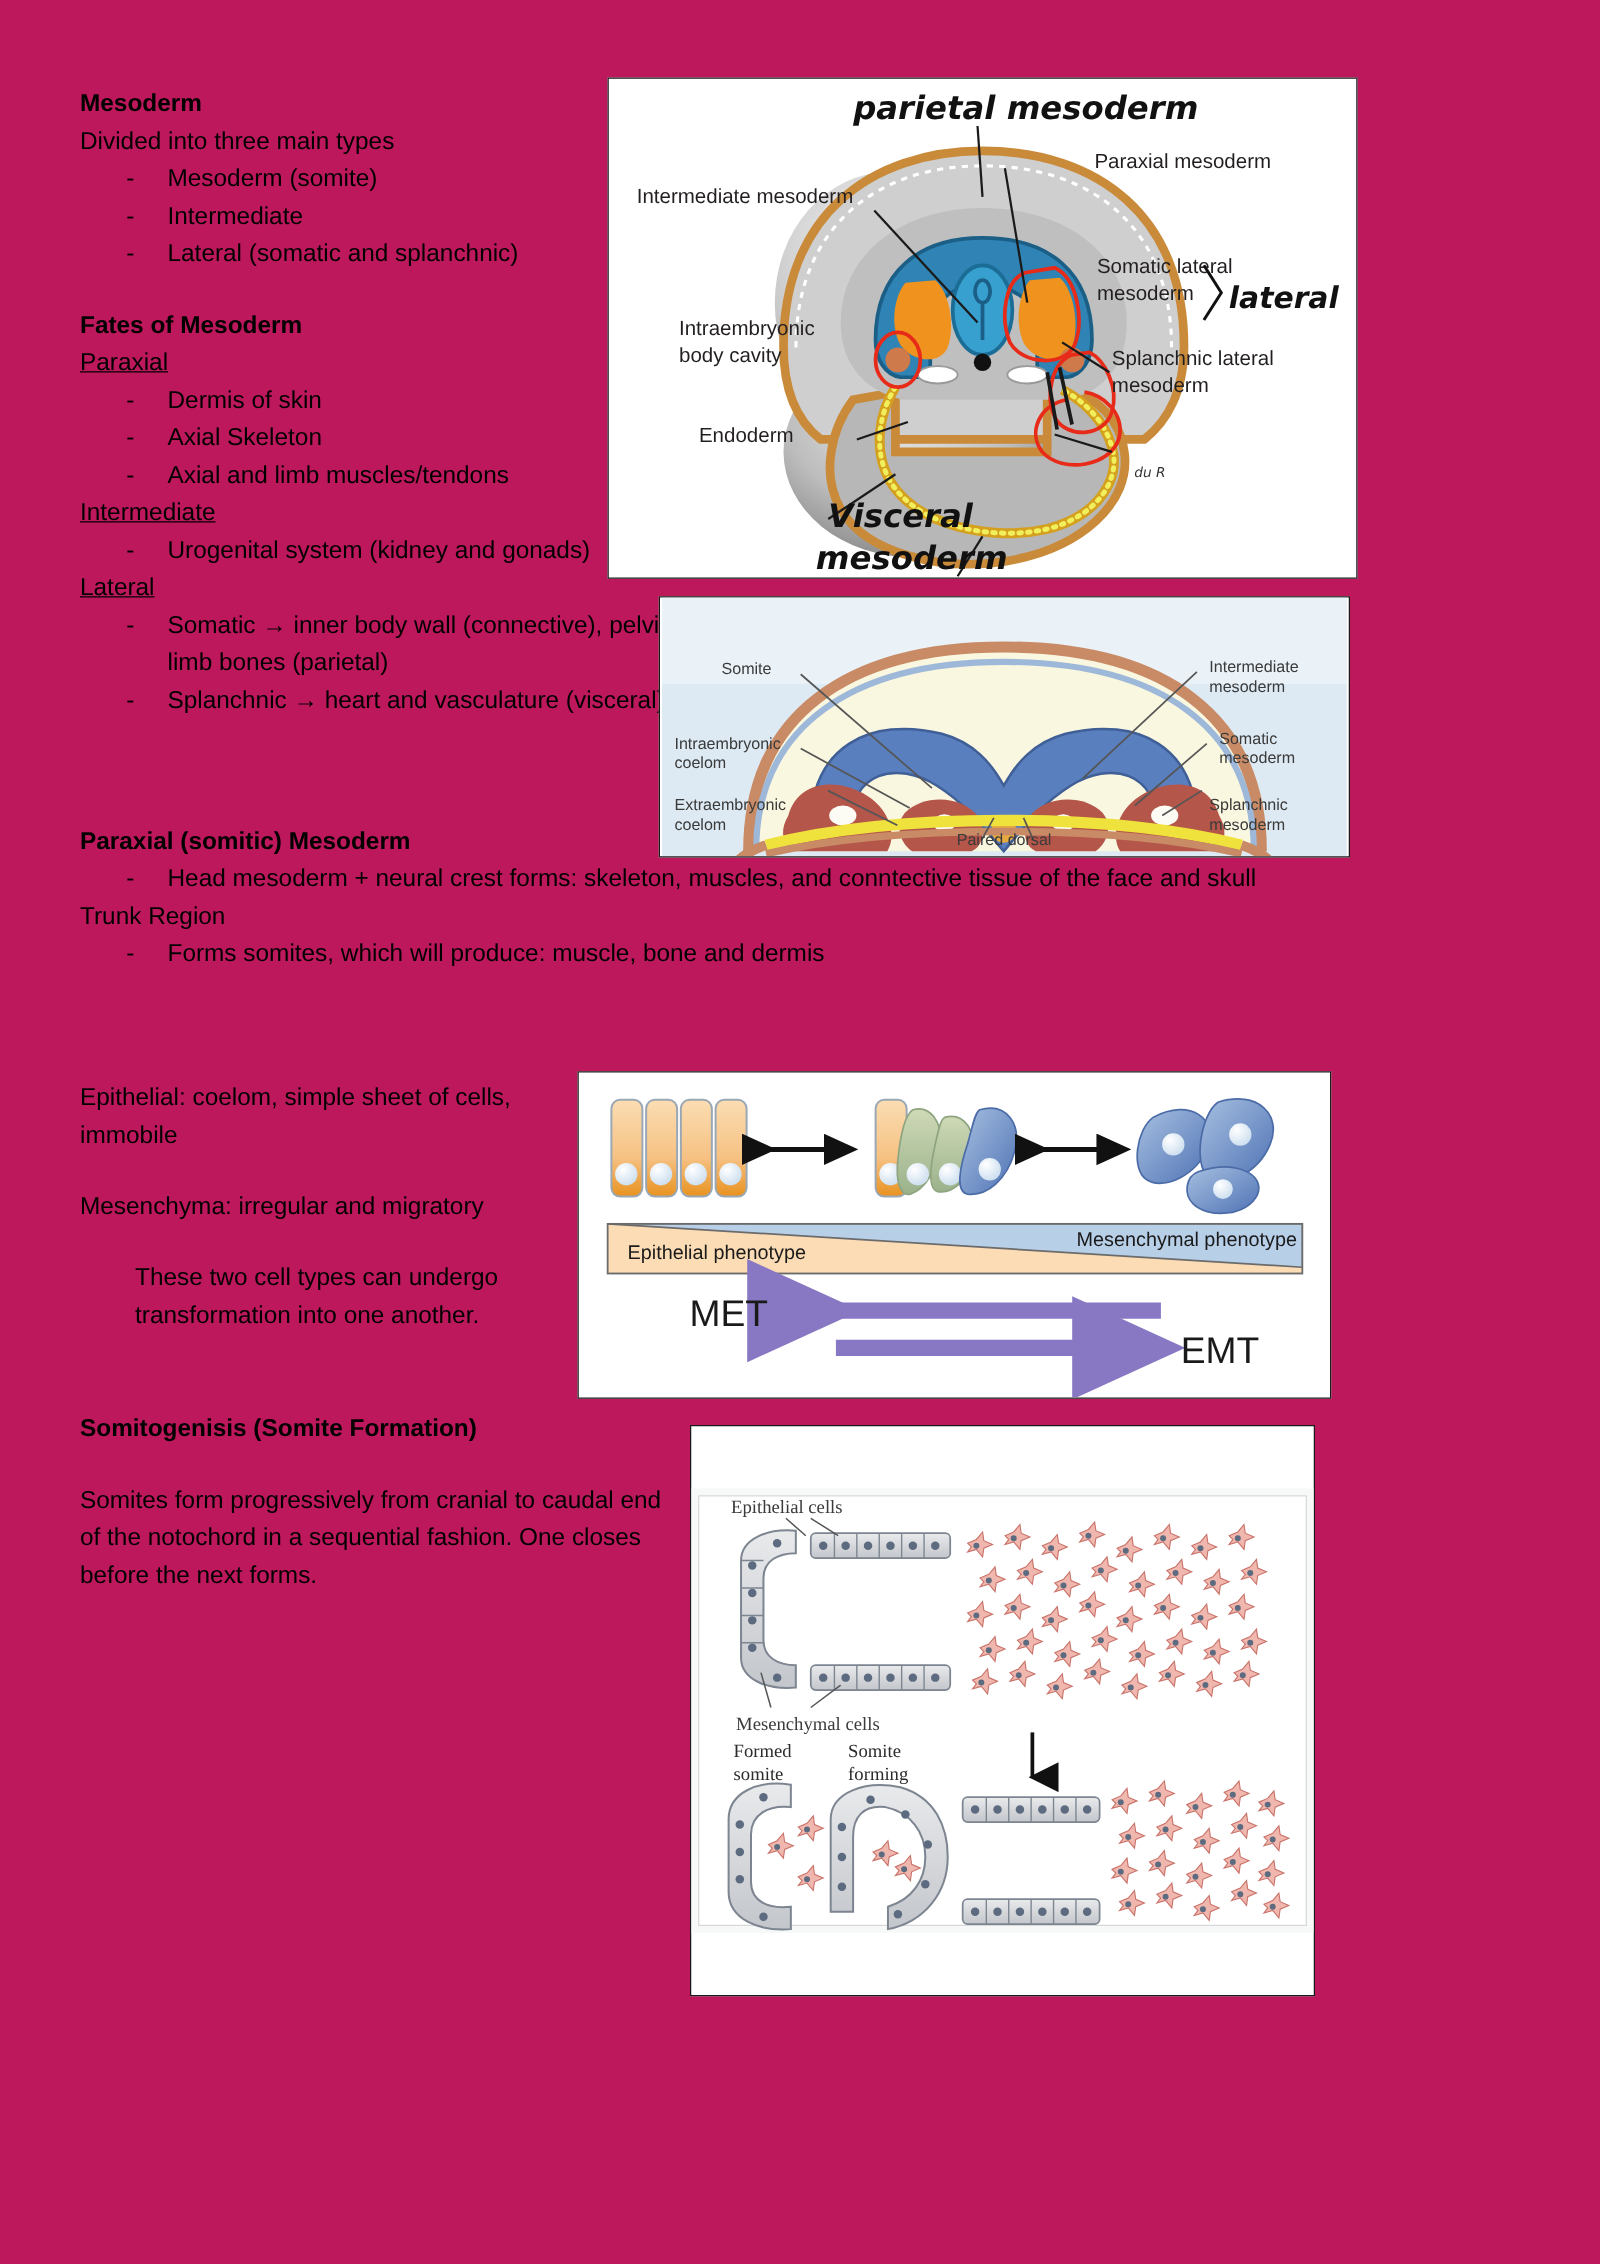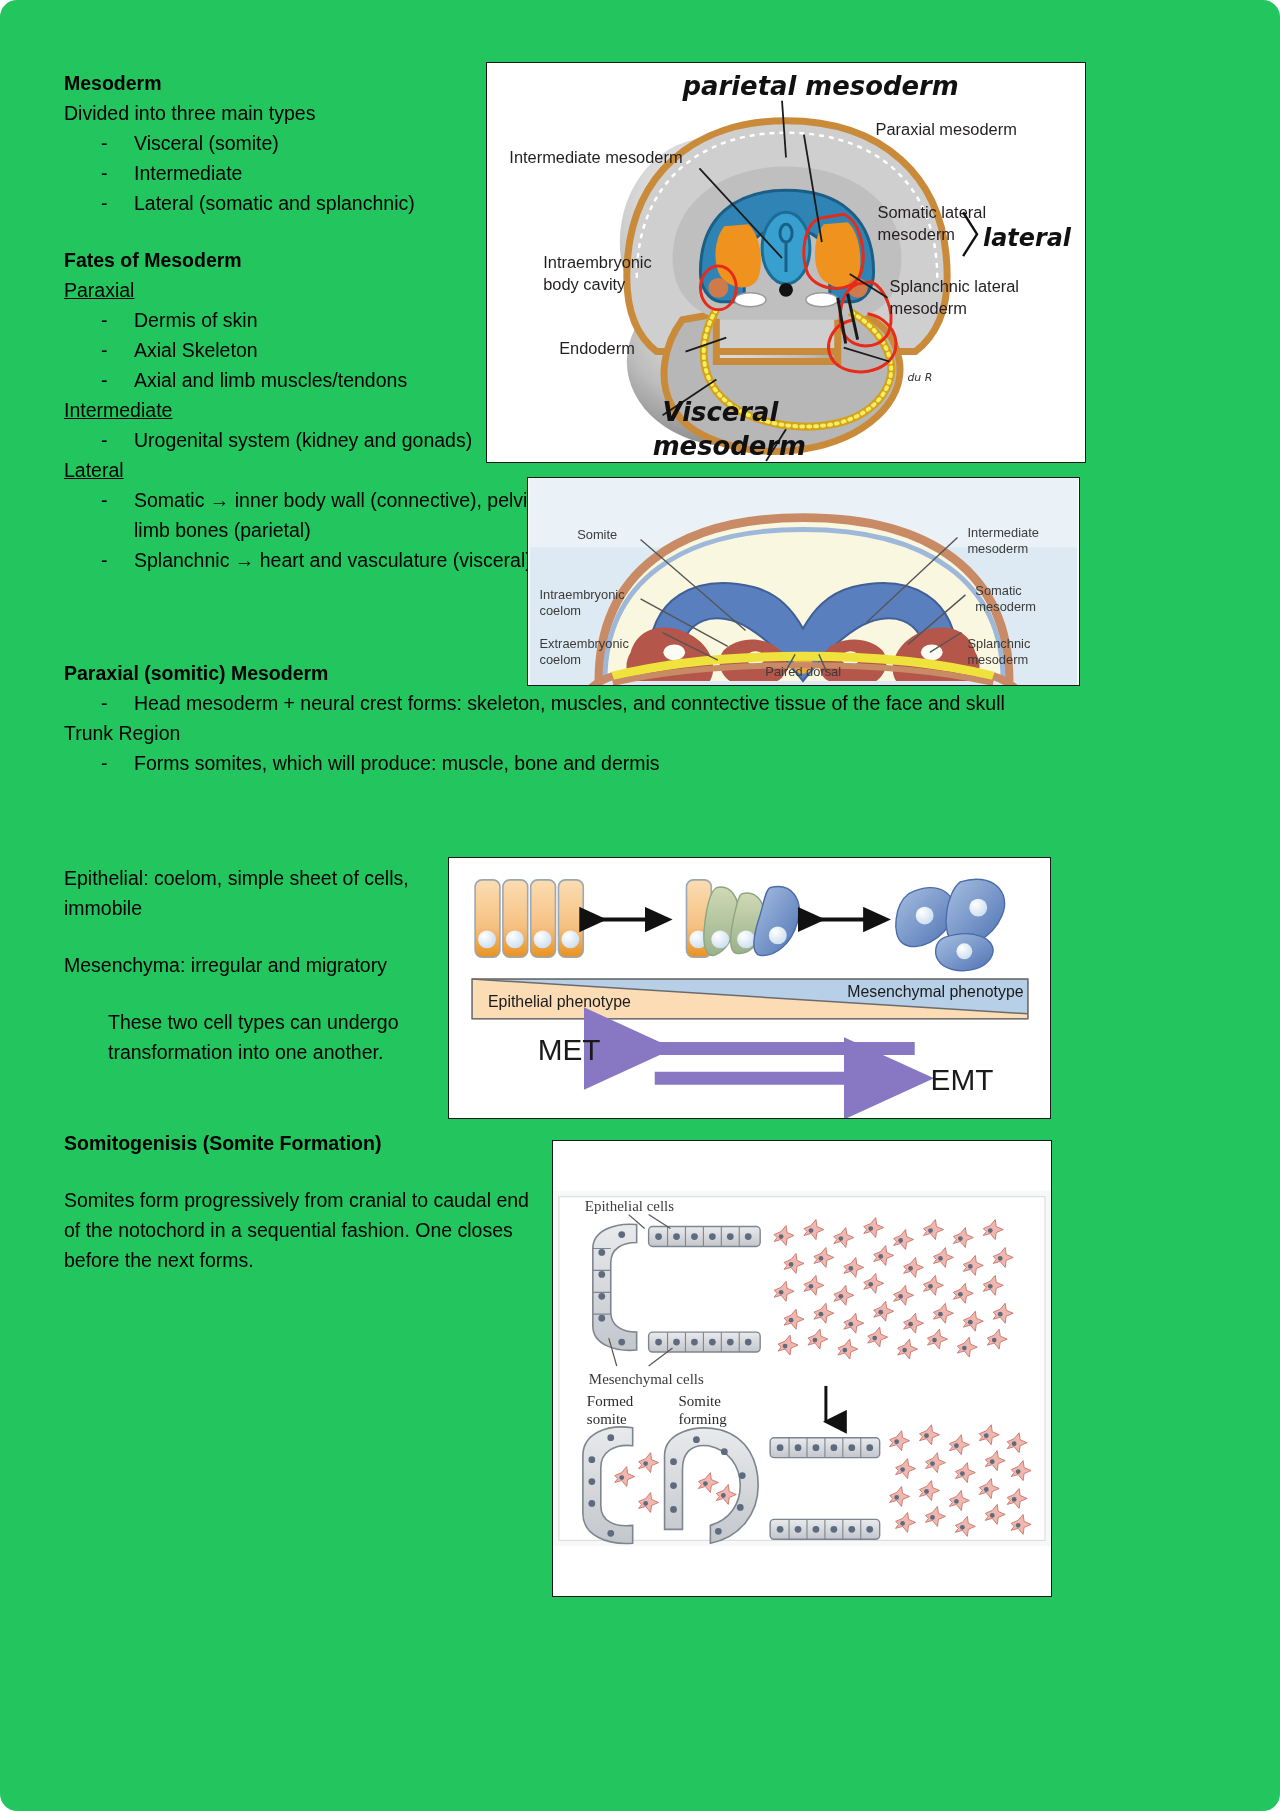--- a/index.html
+++ b/index.html
@@ -13,22 +13,21 @@
     height: 1811px;
     position: relative;
     font-family: "Liberation Sans", sans-serif;
     color: #000000;
     overflow: hidden;
   }
   .page {
     position: relative;
     width: 1280px;
     height: 1811px;
-    background: #22c55e;
-    border-radius: 17px;
+    background: #be185d;
   }
 
   
   .tblock { position: absolute; }
   .ln  { font-size: 19.5px; line-height: 30px; white-space: nowrap; }
   .bold { font-weight: bold; }
   .uline { text-decoration: underline; }
   .wrap { white-space: normal; }
   .bullet {
     display: block;
@@ -61,21 +60,21 @@
   }
 </style>
 </head>
 <body>
 
 <div class="page">
 
   <div class="tblock" style="left:64px; top:68px;">
     <div class="ln bold">Mesoderm</div>
     <div class="ln">Divided into three main types</div>
-    <div class="bullet"><span class="dash">-</span><span>Visceral (somite)</span></div>
+    <div class="bullet"><span class="dash">-</span><span>Mesoderm (somite)</span></div>
     <div class="bullet"><span class="dash">-</span><span>Intermediate</span></div>
     <div class="bullet"><span class="dash">-</span><span>Lateral (somatic and splanchnic)</span></div>
   </div>
 
   <div class="tblock" style="left:64px; top:245px;">
     <div class="ln bold">Fates of Mesoderm</div>
     <div class="ln"><span class="uline">Paraxial</span></div>
     <div class="bullet"><span class="dash">-</span><span>Dermis of skin</span></div>
     <div class="bullet"><span class="dash">-</span><span>Axial Skeleton</span></div>
     <div class="bullet"><span class="dash">-</span><span>Axial and limb muscles/tendons</span></div>
@@ -250,21 +249,21 @@
       <text x="442" y="60" font-family="Liberation Sans, sans-serif" font-size="13" fill="#3b3b3b">Intermediate</text>
       <text x="442" y="76" font-family="Liberation Sans, sans-serif" font-size="13" fill="#3b3b3b">mesoderm</text>
       <text x="450" y="118" font-family="Liberation Sans, sans-serif" font-size="13" fill="#3b3b3b">Somatic</text>
       <text x="450" y="134" font-family="Liberation Sans, sans-serif" font-size="13" fill="#3b3b3b">mesoderm</text>
       <text x="442" y="172" font-family="Liberation Sans, sans-serif" font-size="13" fill="#3b3b3b">Splanchnic</text>
       <text x="442" y="188" font-family="Liberation Sans, sans-serif" font-size="13" fill="#3b3b3b">mesoderm</text>
       <text x="238" y="200" font-family="Liberation Sans, sans-serif" font-size="13" fill="#3b3b3b">Paired dorsal</text>
     </svg>
   </div>
 
-  <div class="fig" style="left:448px; top:857px; width:603px; height:262px;">
+  <div class="fig" style="left:462px; top:857px; width:603px; height:262px;">
     <svg class="figsvg" viewBox="0 0 603 262" xmlns="http://www.w3.org/2000/svg">
       <defs>
         <linearGradient id="epi" x1="0" y1="0" x2="0" y2="1">
           <stop offset="0%" stop-color="#fbddb2"></stop>
           <stop offset="60%" stop-color="#f6c183"></stop>
           <stop offset="100%" stop-color="#e8921f"></stop>
         </linearGradient>
         <linearGradient id="mes" x1="0" y1="0" x2="1" y2="1">
           <stop offset="0%" stop-color="#a7c0e0"></stop>
           <stop offset="100%" stop-color="#4f72b5"></stop>

